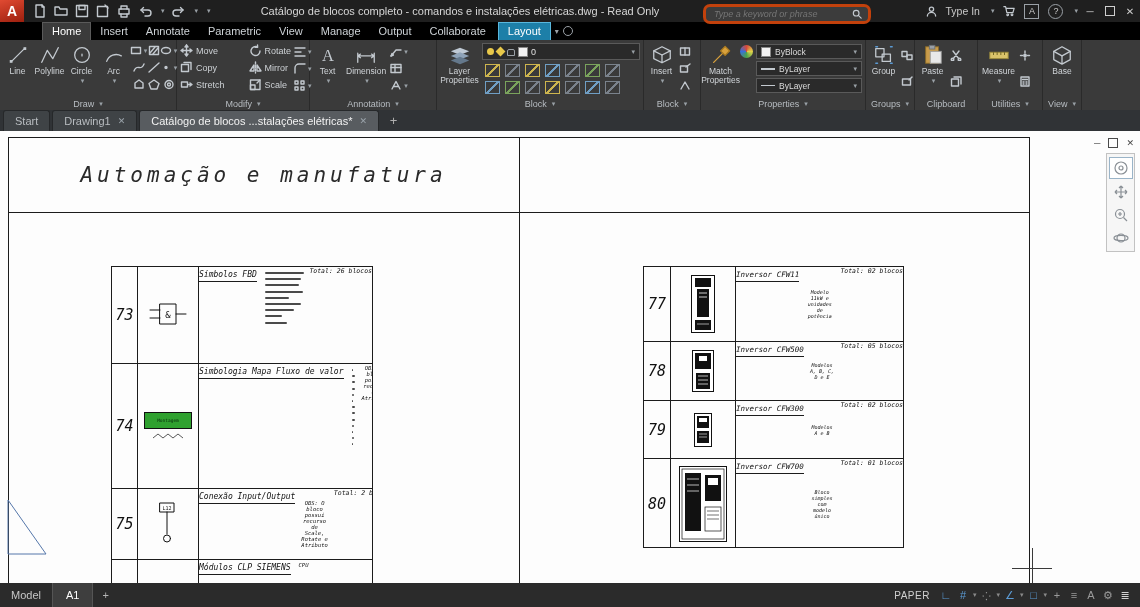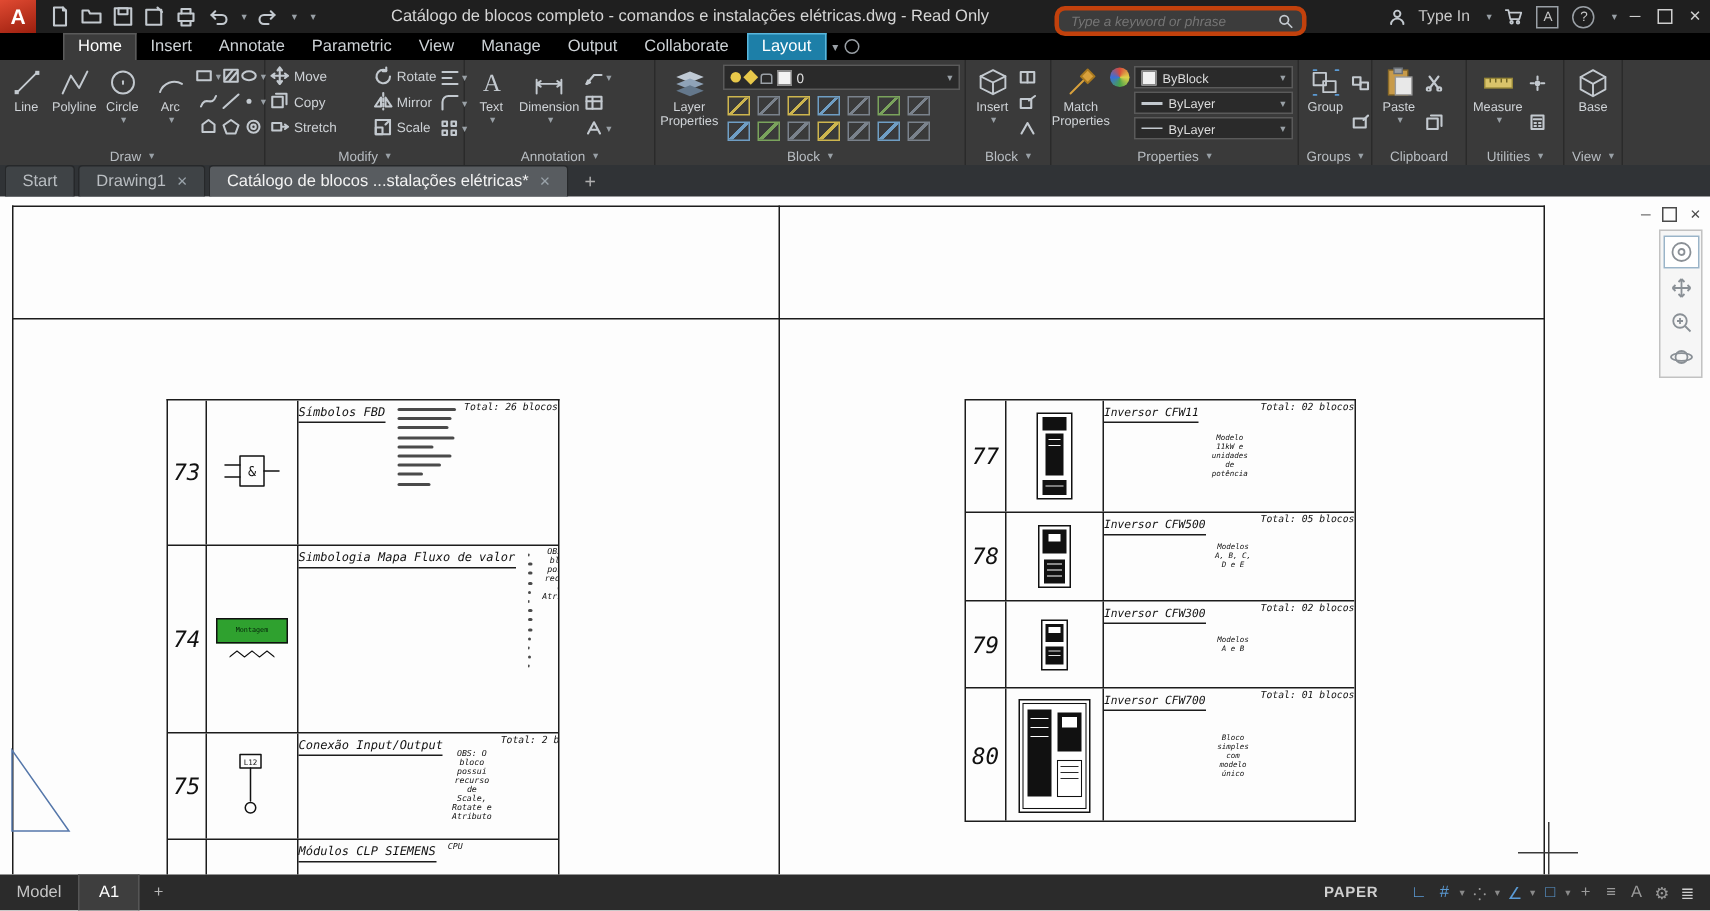--- a/index.html
+++ b/index.html
@@ -121,21 +121,21 @@
   
   .chx{position:absolute;background:#3a3a3a}
   
   .statusbar{position:absolute;left:0;right:0;bottom:0;height:24px;background:#2b2b2b;
              display:flex;align-items:center;font-size:11px;color:#c6c6c6;z-index:30}
   .model-lbl{padding:0 11px}
   .a1tab{height:100%;display:flex;align-items:center;padding:0 13px;background:#3e3e3e;
          border-left:1px solid #555;border-right:1px solid #555;color:#fff}
   .addlayout{padding:0 9px;color:#b5b5b5}
   .sb-right{margin-left:auto;display:flex;align-items:center;gap:1px;padding-right:7px}
-  .paper-lbl{font-size:10px;font-weight:bold;letter-spacing:.5px;margin-right:18px;color:#d0d0d0}
+  .paper-lbl{font-size:10px;font-weight:normal;letter-spacing:.5px;margin-right:7px;color:#d0d0d0}
   .sbi{min-width:16px;height:18px;display:flex;align-items:center;justify-content:center;font-size:11px}
   .blue{color:#5b9bd5}.gray{color:#9a9a9a}
   .sbdd{font-size:7px;color:#8a8a8a;margin:0 1px}
 </style>
 </head>
 <body>
 
 <div class="titlebar">
   <div class="logo">A</div>
   <div class="qat">
@@ -691,20 +691,21 @@
 </div>
 
 <div class="canvas">
 
   <div class="hline" style="left:8px;top:6px;width:1022px;height:1px"></div>
   <div class="vline" style="left:8px;top:6px;width:1px;height:446px"></div>
   <div class="vline" style="left:519px;top:6px;width:1px;height:446px"></div>
   <div class="vline" style="left:1029px;top:6px;width:1px;height:446px"></div>
   <div class="hline" style="left:8px;top:81px;width:1022px;height:1px"></div>
 
+  <div class="pgtitle" style="left:8px;width:511px">Automação e manufatura</div>
 
   <div class="dtable" style="left:111px;top:135px;width:260px;height:317px;border-bottom:0">
 
     <div class="trow" style="height:96px">
       <div class="cnum" style="width:25px">73</div>
       <div class="csym" style="width:60px">
         <svg class="dk" width="44" height="28" viewBox="0 0 44 28">
           <rect x="14" y="3" width="16" height="20"></rect>
           <text x="22" y="16.5" font-size="9" fill="#111" stroke="none" text-anchor="middle" font-family="DejaVu Sans Mono,monospace">&amp;</text>
           <line x1="4" y1="9" x2="14" y2="9"></line>

